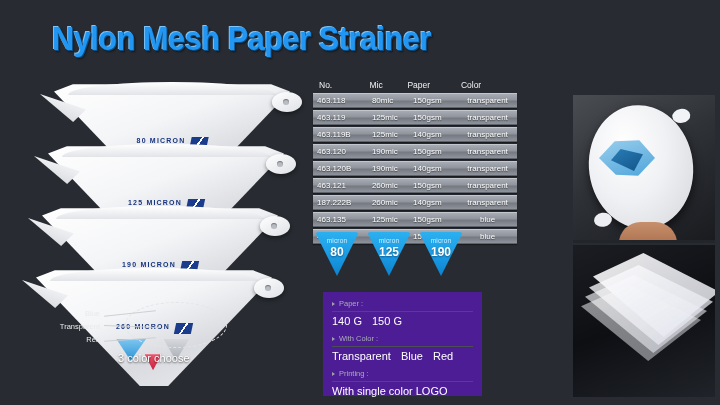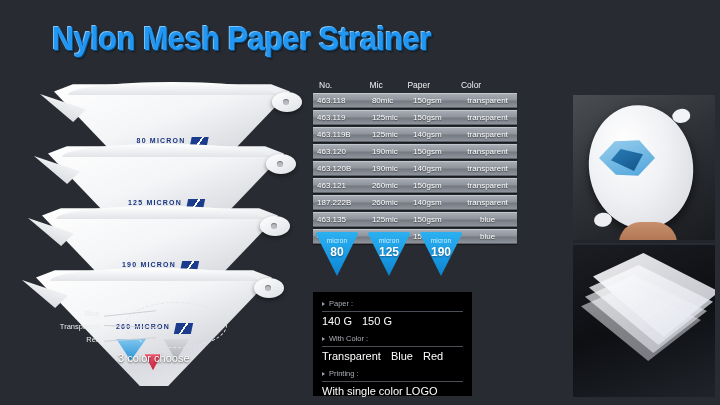--- a/index.html
+++ b/index.html
@@ -136,22 +136,22 @@
     font-size:6.5px;color:#cfeeff;letter-spacing:.2px;
   }
   .tri .m-val{
     position:absolute;top:13px;left:0;width:100%;text-align:center;
     font-size:12px;font-weight:bold;color:#ffffff;
     text-shadow:0 1px 2px rgba(0,0,0,.4);
   }
 
   
   .options{
-    position:absolute;left:313px;top:292px;width:159px;height:104px;
-    background:#000000;
+    position:absolute;left:323px;top:292px;width:159px;height:104px;
+    background:#4c1d95;
   }
   .opt-group{padding:0 9px;}
   .opt-key{
     display:flex;align-items:center;gap:4px;
     font-size:7.5px;color:#a9adb4;padding-top:7px;
   }
   .opt-key .bullet{
     width:0;height:0;border-left:3.5px solid #9ea2a9;
     border-top:2.5px solid transparent;border-bottom:2.5px solid transparent;
   }

